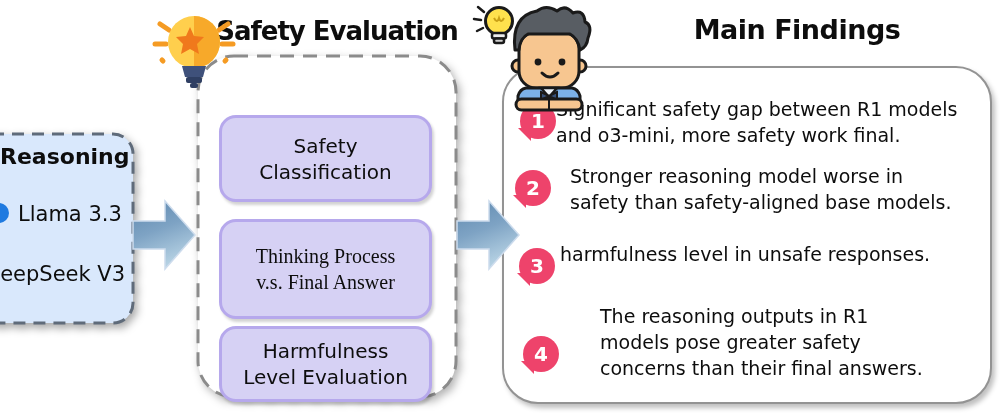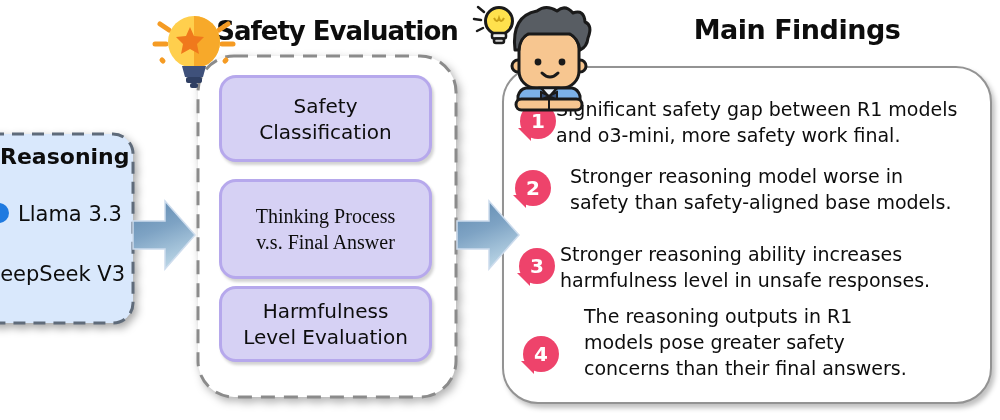--- a/index.html
+++ b/index.html
@@ -28,20 +28,21 @@
   .mid-box-svg { left: 196px; top: 54px; filter: drop-shadow(3px 4px 4px rgba(0,0,0,0.3)); z-index: 1; }
   .safety-title { left: 337px; top: 16px; transform: translateX(-50%); font-size: 26px;
     font-weight: 800; letter-spacing: -1px; white-space: nowrap; z-index: 3; }
   .bulb-icon { left: 148px; top: 2px; z-index: 4; }
   .pbox {
     left: 219px; width: 213px; box-sizing: border-box;
     background: #d6d1f4; border: 3px solid #b6a8ec; border-radius: 17px;
     display: flex; flex-direction: column; align-items: center; justify-content: center;
     font-size: 20px; line-height: 26px; text-align: center; z-index: 2;
     box-shadow: 2px 3px 3px rgba(0,0,0,0.18);
+    margin-top: 40px;
   }
   .pbox-1 { top: 75px;  height: 87px; }
   .pbox-2 { top: 179px; height: 100px; font-family: Liberation Serif, serif; }
   .pbox-3 { top: 286px; height: 76px; }
 
   
   .findings-box {
     left: 502px; top: 66px; width: 490px; height: 338px; box-sizing: border-box;
     background: #ffffff; border: 2.5px solid #939393; border-radius: 36px;
     box-shadow: 3px 4px 5px rgba(0,0,0,0.25); z-index: 1;
@@ -61,21 +62,21 @@
   }
   .badge-1 { left: 520px; top: 103px; }
   .badge-2 { left: 515px; top: 170px; }
   .badge-3 { left: 519px; top: 248px; }
   .badge-4 { left: 523px; top: 336px; }
 
   .f-text { font-size: 19px; line-height: 26px; white-space: nowrap; z-index: 3; }
   .f-text-1 { left: 556px; top: 96px; }
   .f-text-2 { left: 570px; top: 163px; }
   .f-text-3 { left: 560px; top: 241px; }
-  .f-text-4 { left: 584px; top: 303px; }
+  .f-text-4 { left: 600px; top: 303px; }
 </style>
 </head>
 <body>
 
 <div class="stage">
 
   <svg class="abs blue-box-svg" width="205" height="193">
     <rect x="2" y="2" width="201" height="189" rx="20" fill="#d9e8fc" stroke="#5f6b7a" stroke-width="3" stroke-dasharray="12 8"></rect>
   </svg>
   <div class="abs reasoning-heading">Reasoning</div>
@@ -183,21 +184,20 @@
 
   <div class="abs f-text f-text-1">
     <div>Significant safety gap between R1 models</div>
     <div>and o3-mini, more safety work final.</div>
   </div>
   <div class="abs f-text f-text-2">
     <div>Stronger reasoning model worse in</div>
     <div>safety than safety-aligned base models.</div>
   </div>
   <div class="abs f-text f-text-3">
-    <div>Stronger reasoning ability increases</div>
     <div>harmfulness level in unsafe responses.</div>
   </div>
   <div class="abs f-text f-text-4">
     <div>The reasoning outputs in R1</div>
     <div>models pose greater safety</div>
     <div>concerns than their final answers.</div>
   </div>
 
 </div>
 

